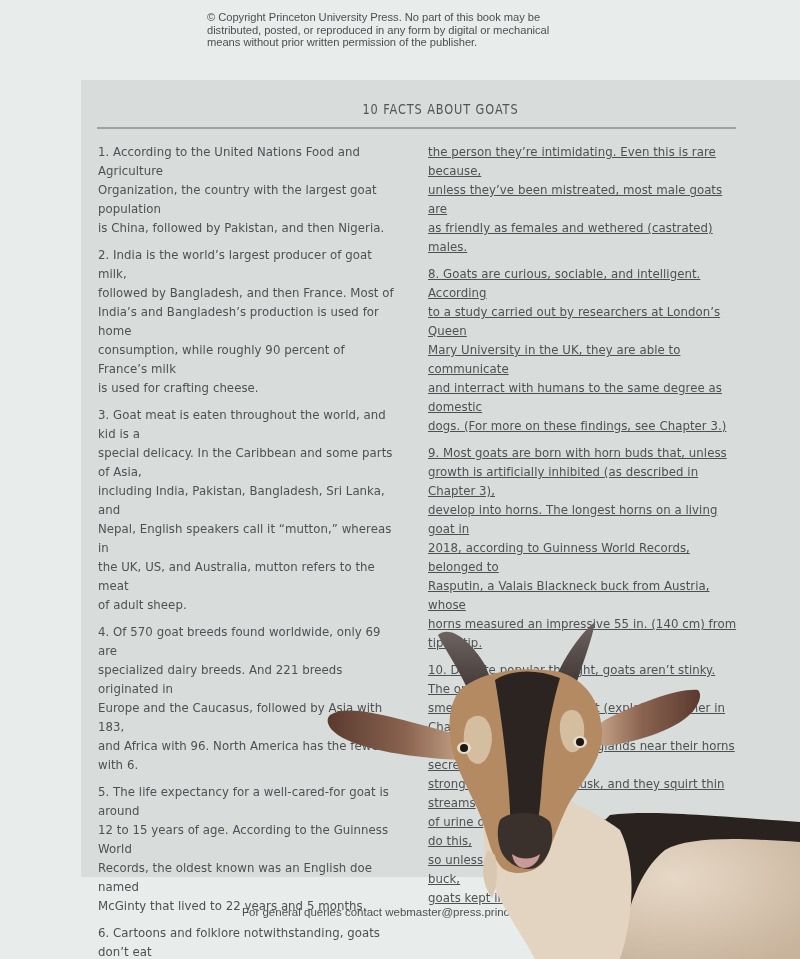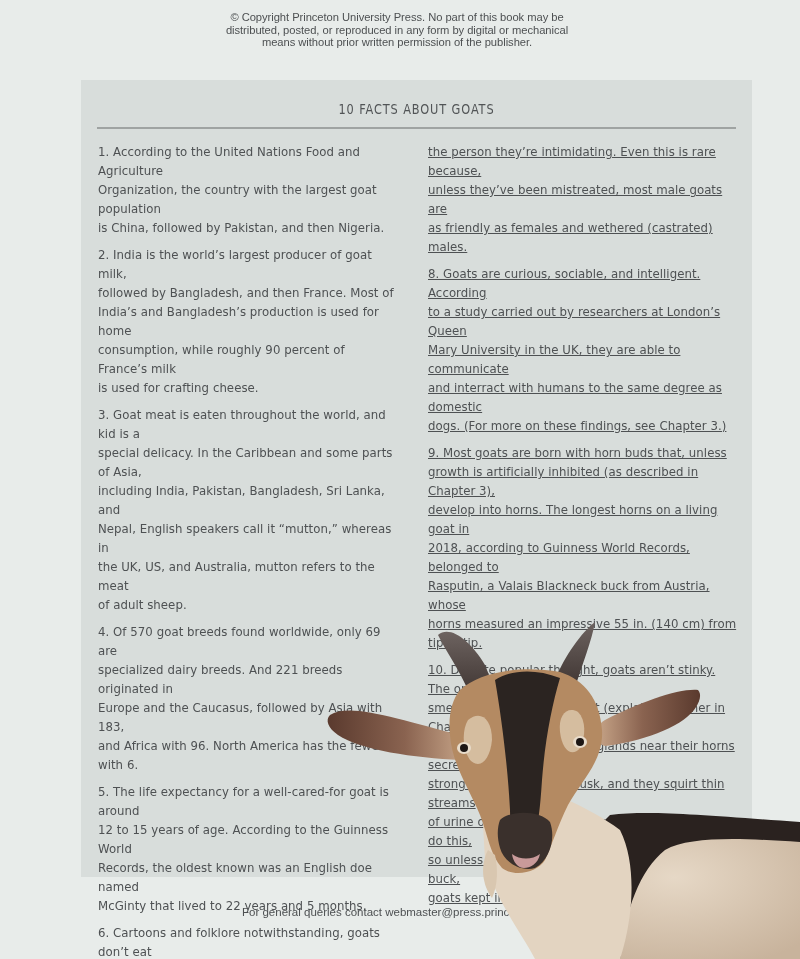--- a/index.html
+++ b/index.html
@@ -13,20 +13,21 @@
     }
     .copyright {
       position: absolute; left: 207px; top: 11px; width: 380px;
       font-size: 11.2px; line-height: 12.6px; color: #4d5052;
       letter-spacing: -0.05px;
     }
     .panel {
       position: absolute; left: 81px; top: 80px;
       width: 671px; height: 797px;
       background: #d8dddb;
+      padding-left: 48px;
     }
     .title {
       position: absolute; left: 0; right: 0; top: 21px;
       text-align: center;
       font-family: "DejaVu Sans Condensed", "DejaVu Sans", sans-serif;
       font-size: 14px; letter-spacing: 1px; font-weight: normal;
       color: #515456;
       transform: scaleX(0.9);
     }
     .rule {
@@ -48,21 +49,21 @@
       font-size: 11.5px; color: #4d5052;
     }
     .goat {
       position: absolute; left: 320px; top: 610px;
       width: 480px; height: 349px;
     }
   </style>
 </head>
 <body>
 
-<div class="copyright" style="white-space: pre-line; text-align: center;">© Copyright Princeton University Press. No part of this book may be
+<div class="copyright" style="white-space: pre-line;">© Copyright Princeton University Press. No part of this book may be
 distributed, posted, or reproduced in any form by digital or mechanical
 means without prior written permission of the publisher.</div>
 
 <div class="panel">
   <div class="title">10 FACTS ABOUT GOATS</div>
   <div class="rule"></div>
 
   <div class="col col-left">
     <p>1. According to the United Nations Food and Agriculture
 Organization, the country with the largest goat population

